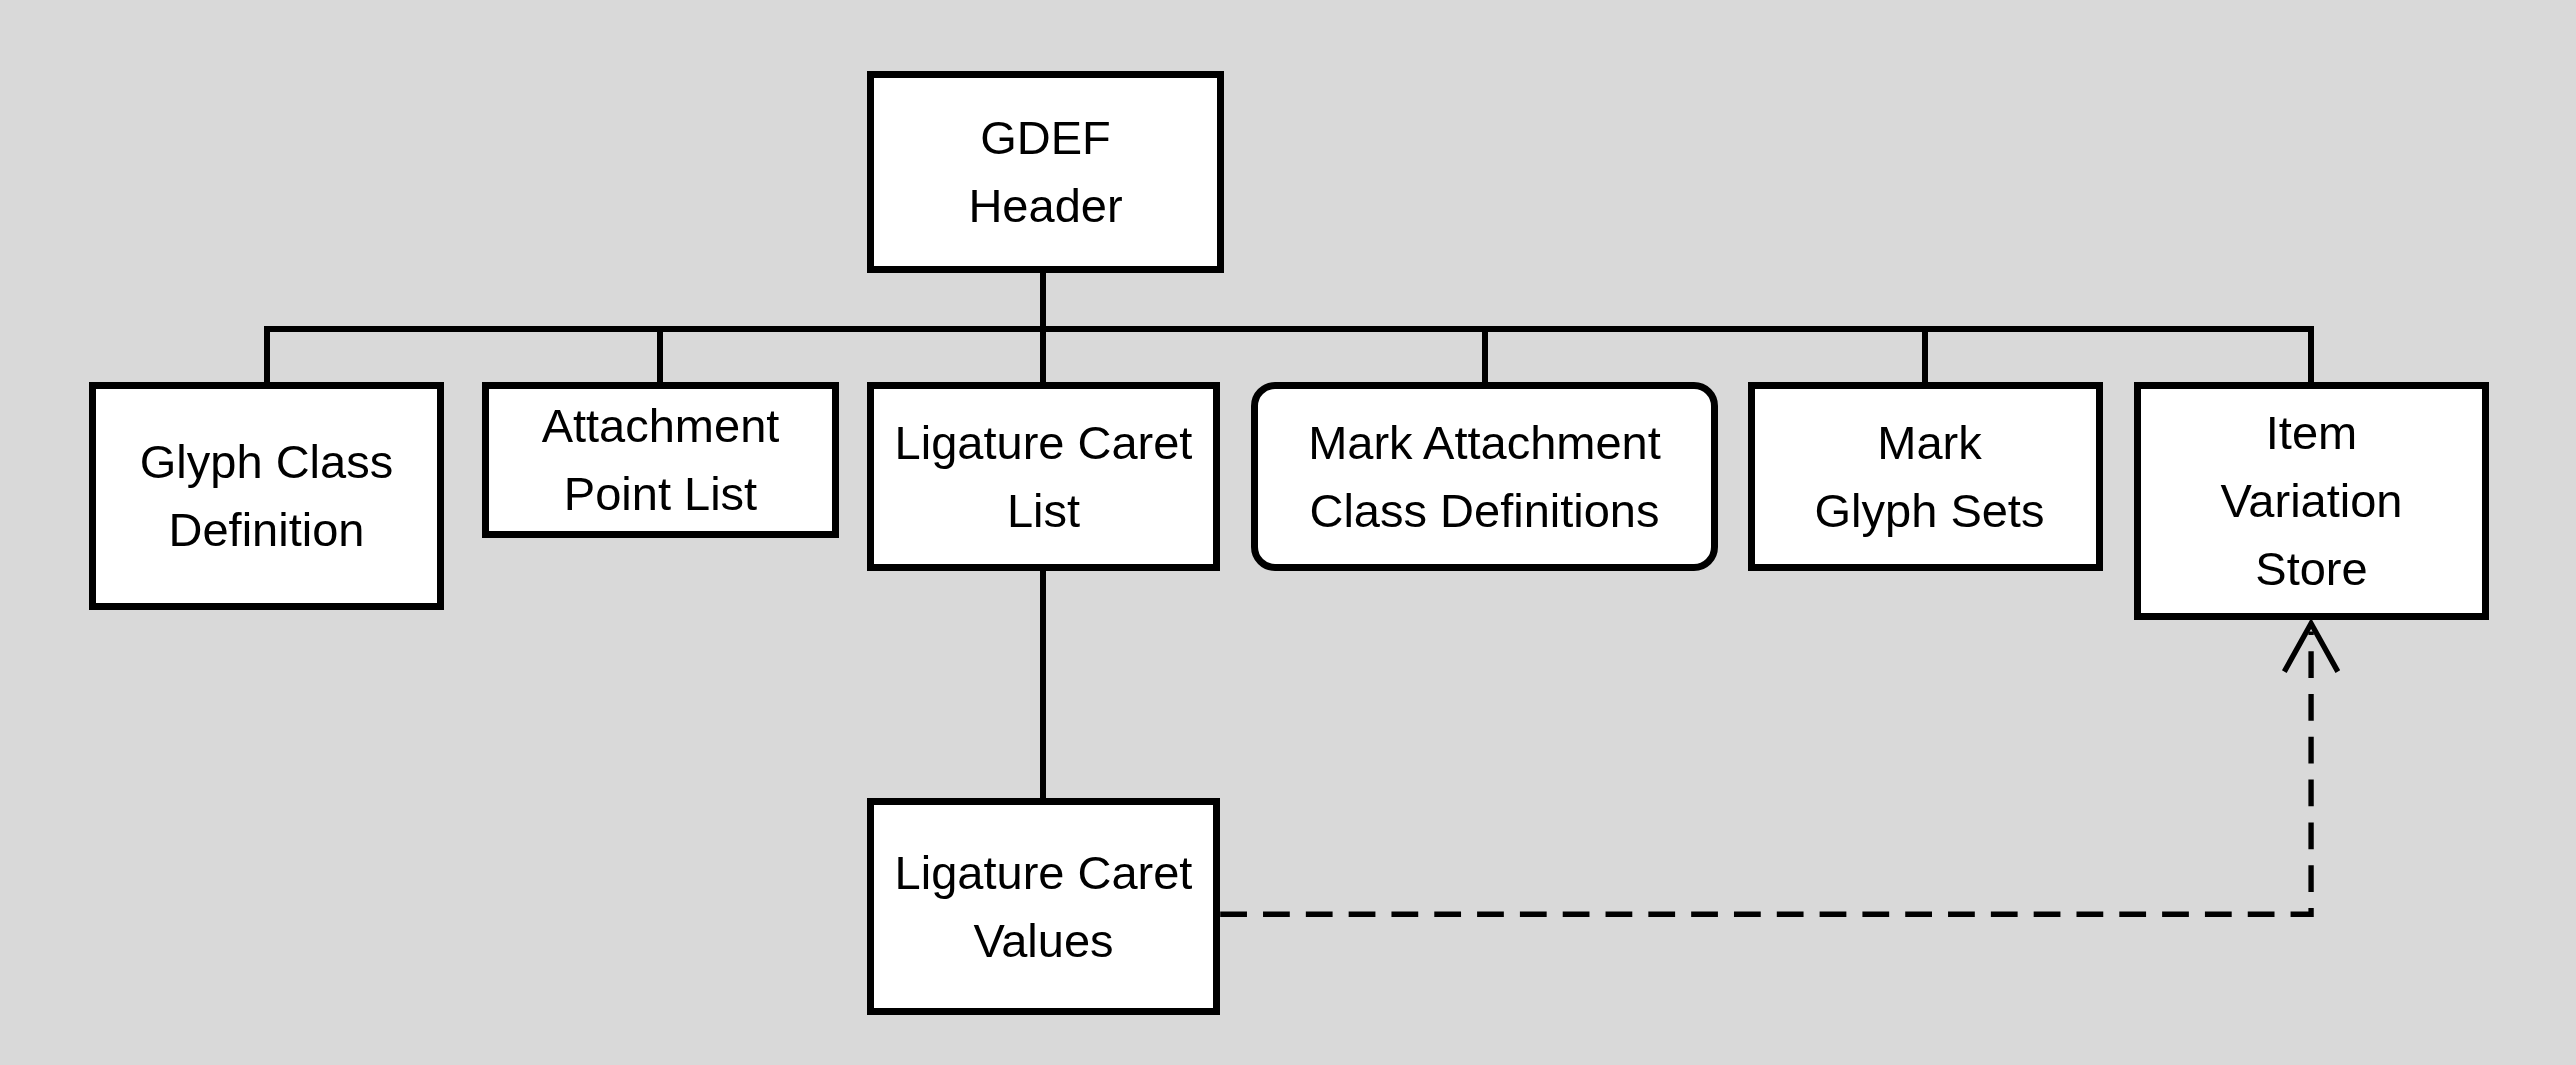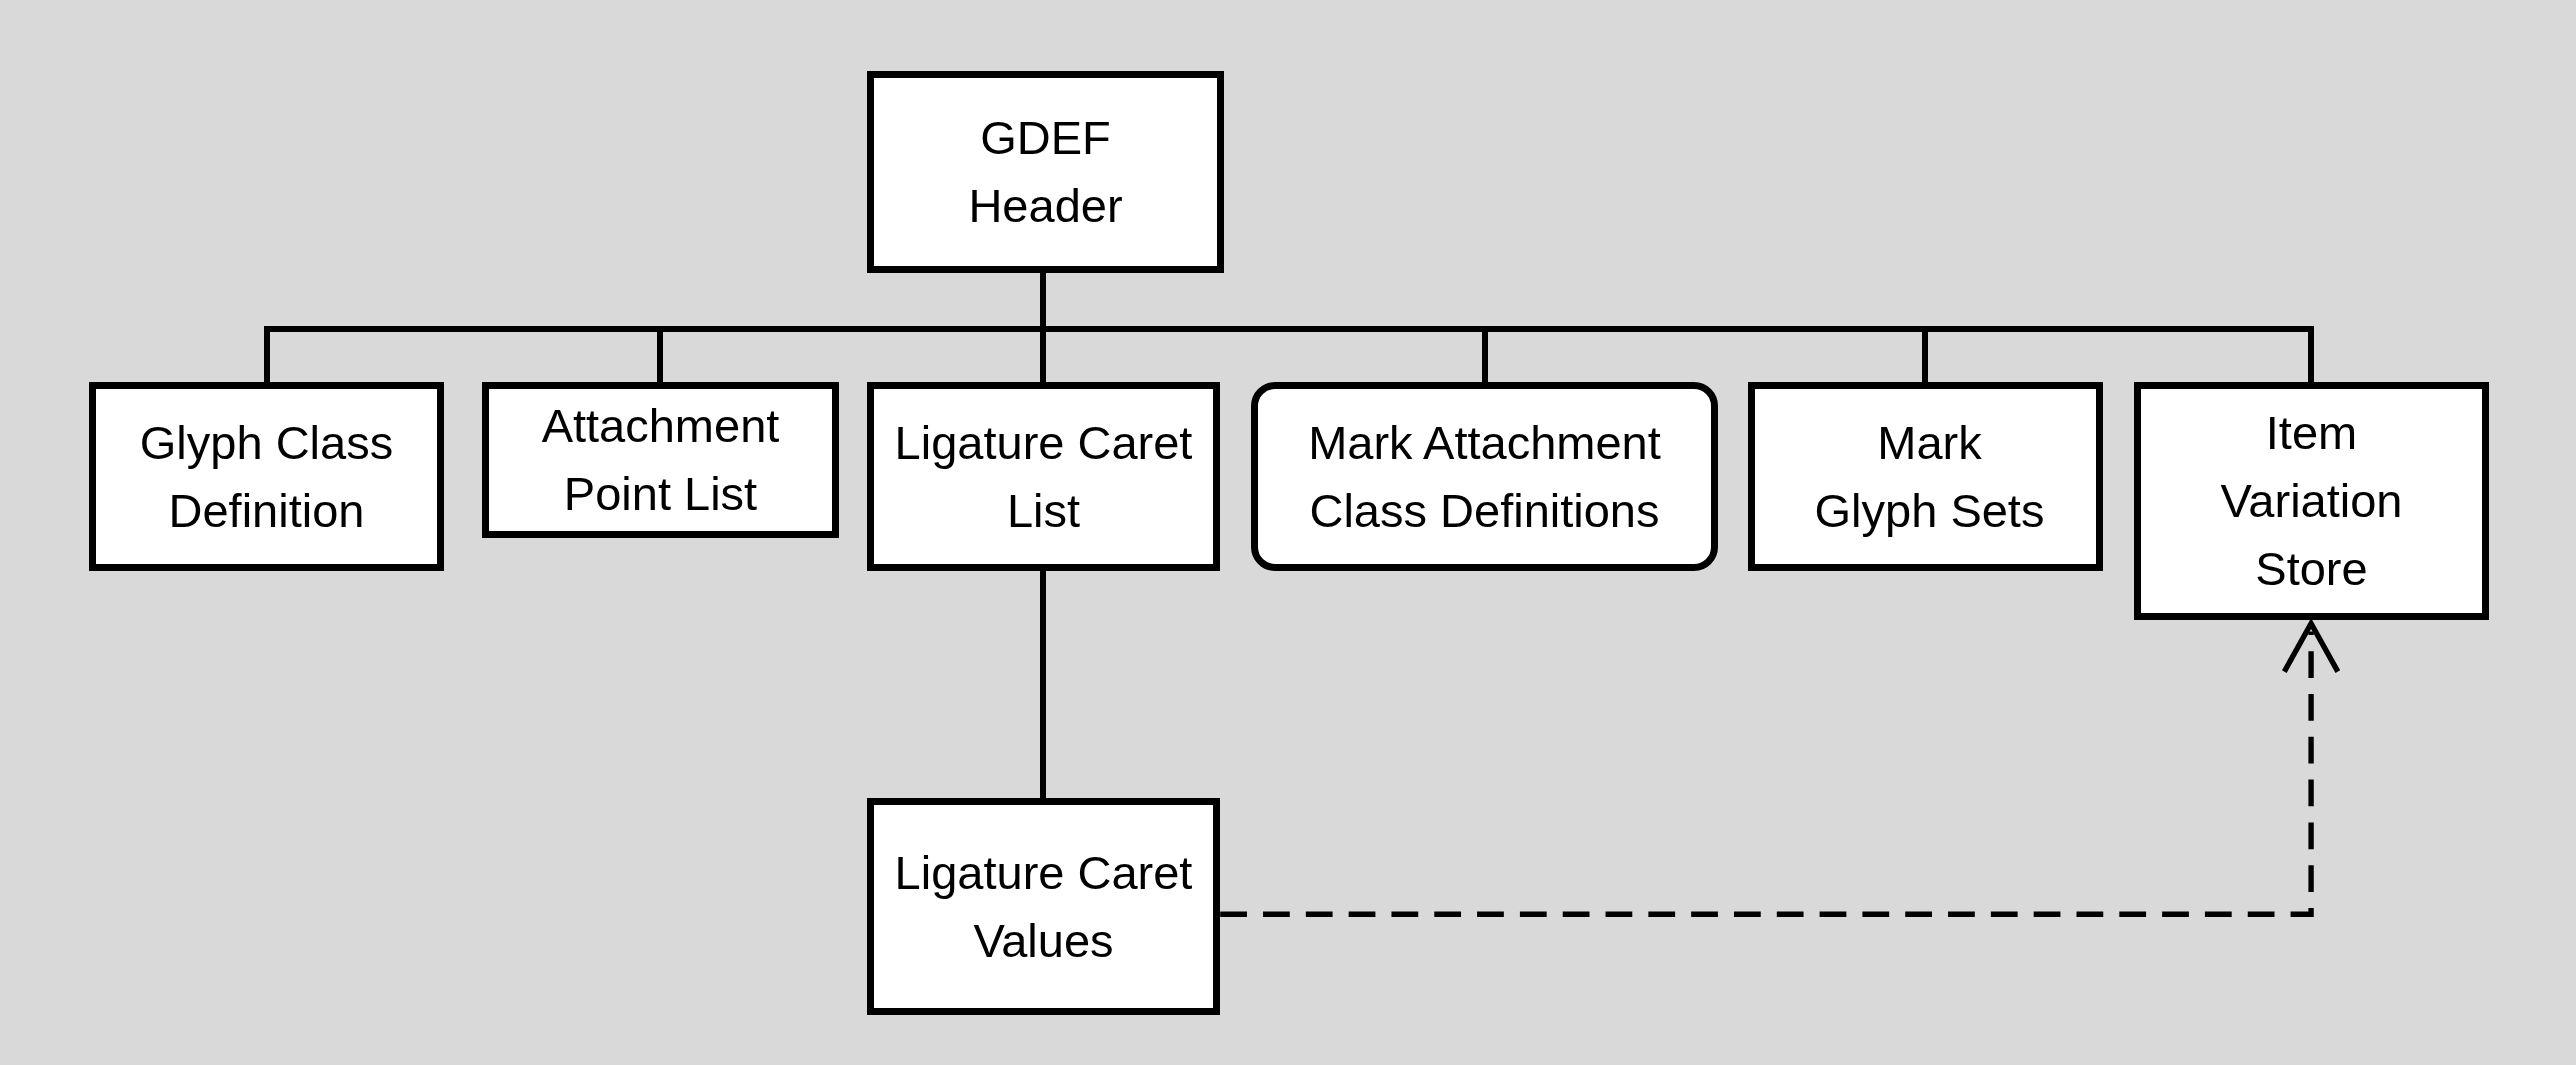--- a/index.html
+++ b/index.html
@@ -36,21 +36,21 @@
     z-index: 1;
   }
   svg.overlay {
     position: absolute;
     left: 0;
     top: 0;
     z-index: 1;
   }
   
   #n-gdef { left: 867px;  top: 71px;  width: 357px; height: 202px; }
-  #n-gcd  { left: 89px;  top: 382px; width: 355px; height: 189px; }
+  #n-gcd  { left: 89px;  top: 382px; width: 355px; height: 228px; }
   #n-apl  { left: 482px;  top: 382px; width: 357px; height: 156px; }
   #n-lcl  { left: 867px;  top: 382px; width: 353px; height: 189px; }
   #n-macd { left: 1251px; top: 382px; width: 467px; height: 189px; border-radius: 24px; }
   #n-mgs  { left: 1748px; top: 382px; width: 355px; height: 189px; padding-left: 8px; }
   #n-ivs  { left: 2134px; top: 382px; width: 355px; height: 238px; }
   #n-lcv  { left: 867px;  top: 798px; width: 353px; height: 217px; }
   
   #l-stem-gdef { left: 1040px; top: 268px; width: 6.2px;    height: 118px; }
   #l-bus       { left: 264px;  top: 326px; width: 2050px; height: 6.2px;  }
   #l-stub-1    { left: 264px;  top: 326px; width: 6.2px;    height: 59px; }

